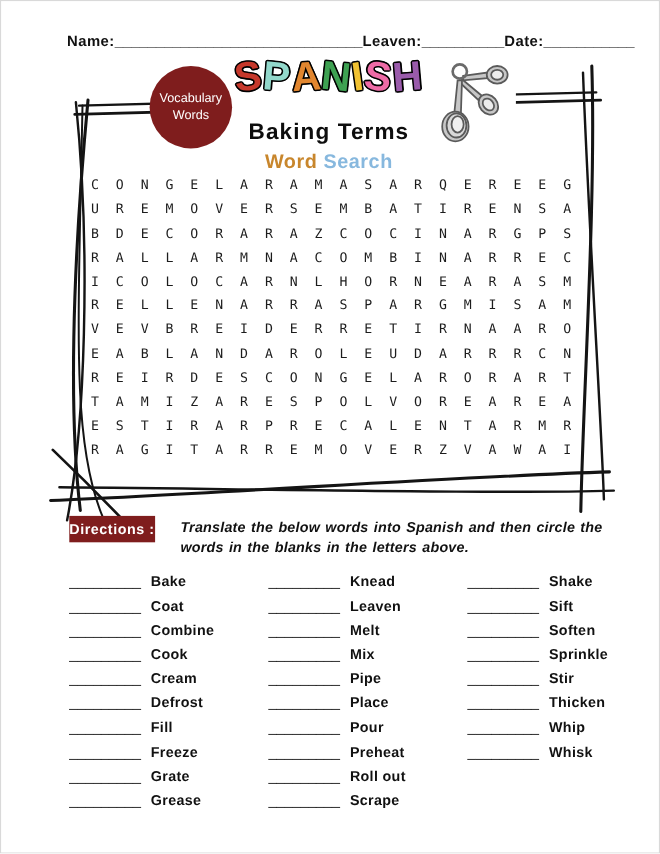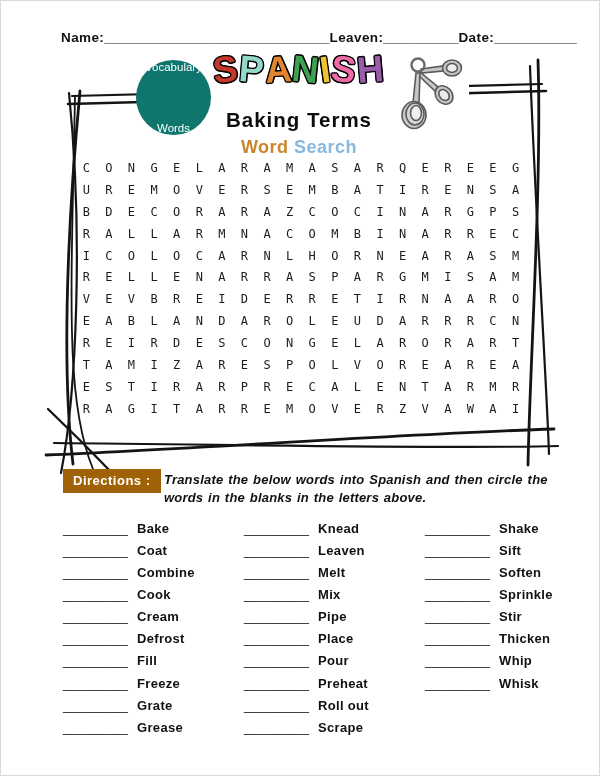--- a/index.html
+++ b/index.html
@@ -7,41 +7,41 @@
        font-family:"Liberation Sans", sans-serif;color:#111;}
   .page{position:absolute;inset:0;background:#fff;border:1px solid #d9d9d9;}
 
   .scribble{position:absolute;left:0;top:0;z-index:0;}
 
   .header-line{position:absolute;top:29px;left:60px;white-space:nowrap;
       font-size:13.5px;font-weight:bold;letter-spacing:.4px;z-index:4;}
   .header-line .blank{letter-spacing:0;}
 
   .badge{position:absolute;left:135px;top:59px;width:75px;height:75px;border-radius:50%;
-      background:#0f766e;color:#fff;display:flex;flex-direction:column;align-items:center;
-      justify-content:space-between;font-size:11.5px;line-height:1.25;text-align:center;z-index:3;}
+      background:#7f1d1d;color:#fff;display:flex;flex-direction:column;align-items:center;
+      justify-content:center;font-size:11.5px;line-height:1.25;text-align:center;z-index:3;}
 
   .title-block{position:absolute;left:197px;top:50px;width:202px;text-align:center;
       background:#fff;z-index:2;padding-bottom:4px;}
   .spanish{font-size:37px;font-weight:bold;line-height:1.05;letter-spacing:1px;white-space:nowrap;}
   .spanish span{display:inline-block;
       text-shadow:-1.4px 0 #000,1.4px 0 #000,0 -1.4px #000,0 1.4px #000,
                   -1px -1px #000,1px 1px #000,-1px 1px #000,1px -1px #000;}
   .subtitle{font-size:20.5px;font-weight:bold;color:#0d0d0d;margin-top:18px;letter-spacing:1px;}
   .wordsearch{font-size:18px;font-weight:bold;margin-top:5px;letter-spacing:.5px;}
 
   .spoons{position:absolute;left:396px;top:55px;width:72px;height:80px;background:#fff;z-index:2;}
 
   .grid{position:absolute;left:74px;top:156px;z-index:1;display:grid;
       grid-template-columns:repeat(20,22.6px);grid-auto-rows:21.9px;
       font-family:"DejaVu Sans Mono", monospace;font-size:12px;color:#1c1c1c;}
   .grid .cell{display:flex;align-items:center;justify-content:center;}
 
-  .dir-label{position:absolute;left:62px;top:468px;background:#a16207;color:#fff;
-      font-size:13px;font-weight:bold;padding:4px 10px 5px;letter-spacing:.5px;z-index:1;}
+  .dir-label{position:absolute;left:62px;top:468px;background:#7f1d1d;color:#fff;
+      font-size:13px;font-weight:bold;padding:4px 0 5px;letter-spacing:.5px;z-index:1;}
   .dir-text{position:absolute;left:163px;top:470px;width:388px;font-size:13px;
       font-weight:bold;line-height:1.42;letter-spacing:.2px;word-spacing:1px;z-index:1;font-style:italic;}
 
   .word-col{position:absolute;top:516px;z-index:1;}
   .word-col .word-item{height:22.15px;display:flex;align-items:center;gap:9px;
       font-size:13px;font-weight:bold;letter-spacing:.3px;}
   .word-col .blank{letter-spacing:0;font-weight:normal;}
   #col-1{left:62px;} #col-2{left:243px;} #col-3{left:424px;}
 </style>
 </head>

